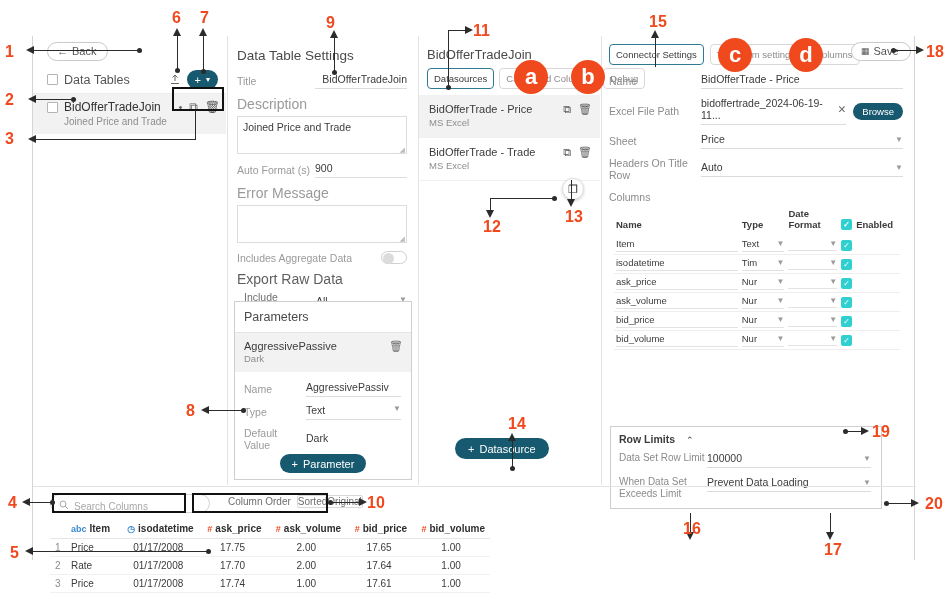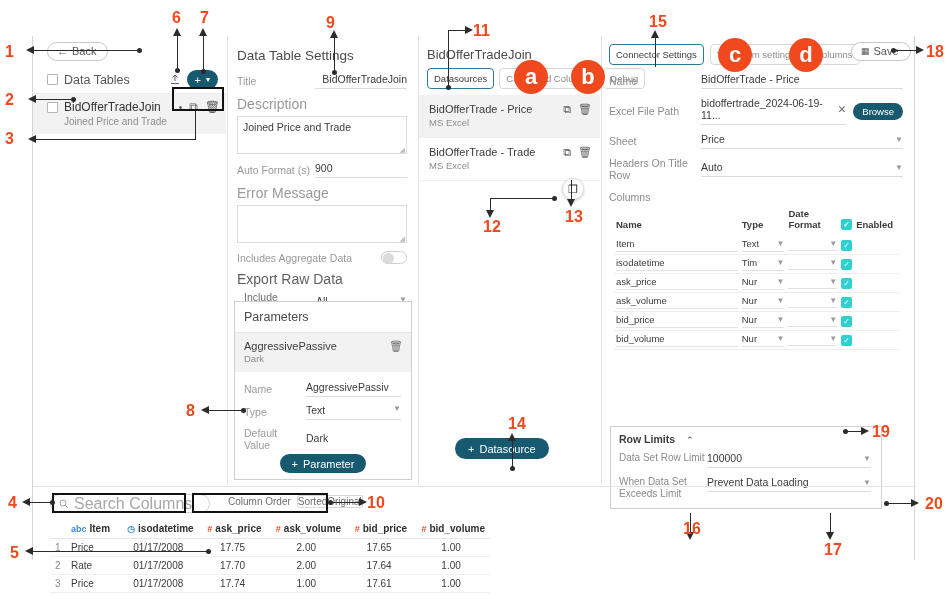--- a/index.html
+++ b/index.html
@@ -139,22 +139,22 @@
   .cbx { width:11px; height:11px; background:#2fd0cf; border-radius:2px; color:#fff; font-size:8px; display:flex; align-items:center; justify-content:center;}
   .rowlimits { position:absolute; left:8px; top:390px; width:272px; border:1px solid #cfcfcf; background:#fff; padding-bottom:6px;}
   .rl-title { font-size:10.5px; color:#3b3b3b; font-weight:bold; padding:6px 0 7px 8px;}
   .rlrow { display:flex; align-items:flex-start; padding:0 10px 0 8px; margin-bottom:8px;}
   .rlrow-lbl { font-size:10px; color:#8b8b8b; width:88px; flex:none; line-height:12px;}
 
   
   .bottom { position:absolute; left:0; top:450px; width:883px; height:74px; border-top:1px solid #e3e3e3;}
   .srch {
     position:absolute; left:17px; top:7px; width:160px; height:19px; border:1px solid #d2d2d2;
-    border-radius:10px; display:flex; align-items:flex-start; gap:5px; padding-left:8px;
-    font-size:16px; color:#a8a8a8;
+    border-radius:10px; display:flex; align-items:flex-end; gap:5px; padding-left:8px;
+    font-size:10px; color:#a8a8a8;
   }
   .colorder { position:absolute; left:195px; top:8px; display:flex; align-items:center; gap:6px; font-size:10px; color:#6d6d6d;}
   .seg2 { display:flex; border:1px solid #d8d8d8; border-radius:2px; overflow:hidden;}
   .prev-ctrl { position:absolute; right:12px; top:5px; display:flex; align-items:center; gap:8px;}
   .prev-lbl { font-size:10px; color:#8b8b8b;}
   .refresh { background:#17596f; color:#fff; border-radius:11px; font-size:10.5px; padding:4px 12px; display:flex; align-items:center; gap:5px;}
   .collapse-btn { width:17px;height:17px;border-radius:50%;border:1px solid #cfcfcf;background:#fff;display:flex;align-items:center;justify-content:center;font-size:8px;color:#6d6d6d;}
 
   .dtbl { position:absolute; left:17px; top:32px; width:440px; border-collapse:collapse; }
   .dtbl th { font-size:10px; color:#2e2e2e; font-weight:bold; padding:4px 5px; text-align:right; border-bottom:1px solid #e6e6e6; white-space:nowrap;}

